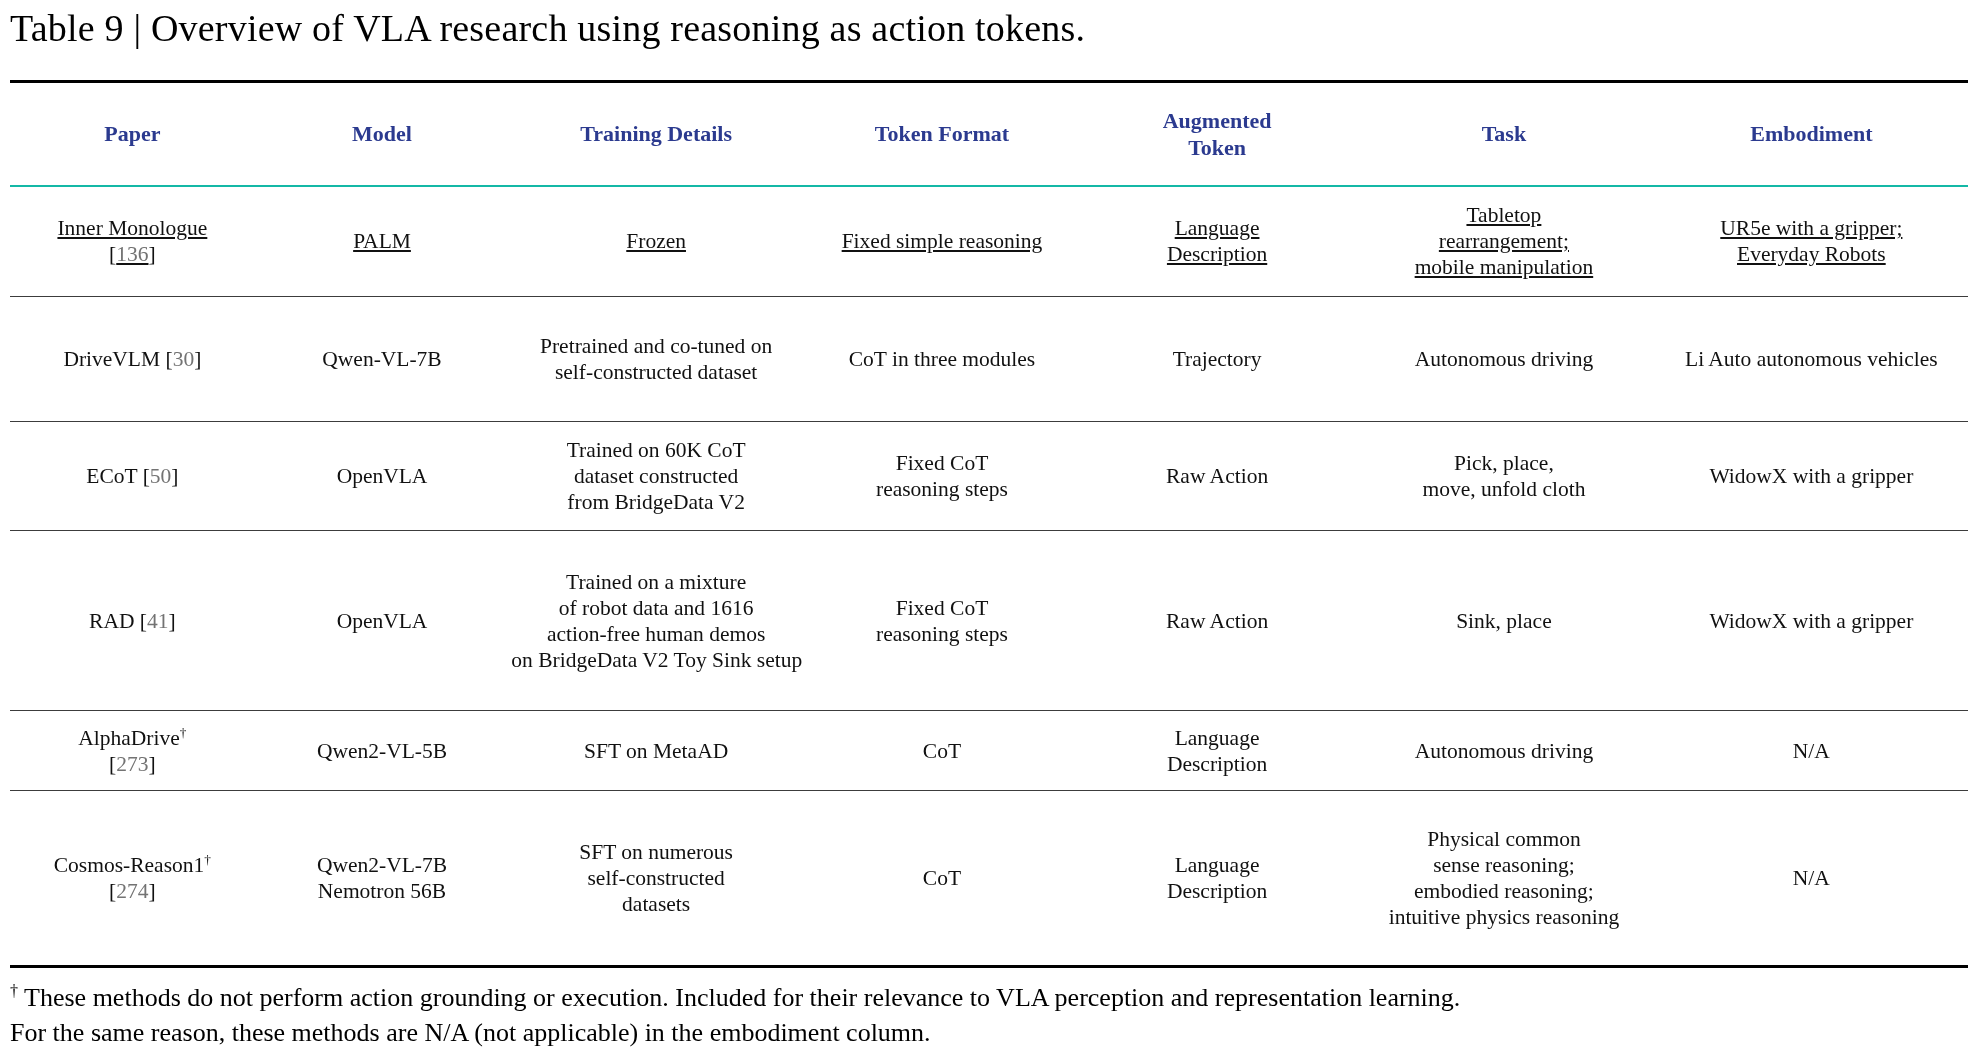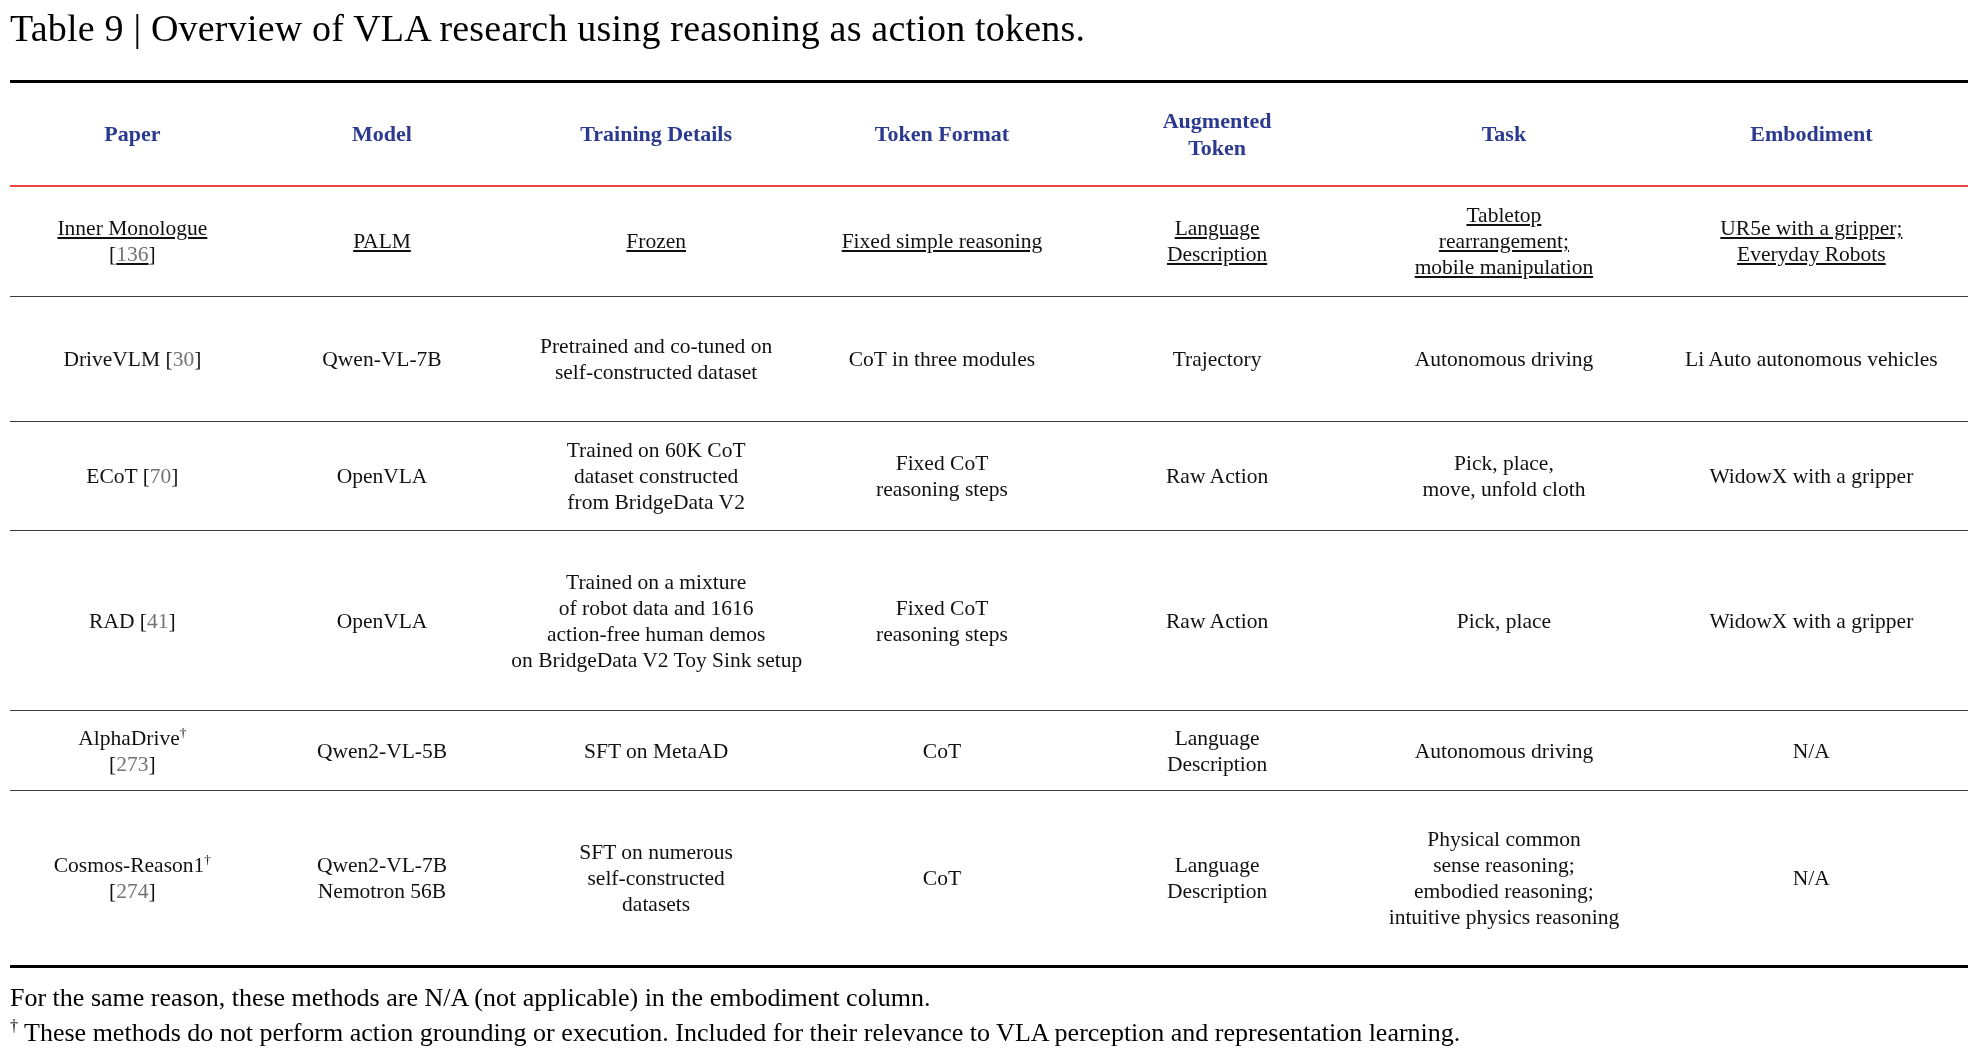--- a/index.html
+++ b/index.html
@@ -30,21 +30,21 @@
     border-bottom: 3px solid #000000;
   }
   col.c-paper            { width: 12.5%; }
   col.c-model            { width: 13.0%; }
   col.c-training-details { width: 15.0%; }
   col.c-token-format     { width: 14.2%; }
   col.c-augmented-token  { width: 13.9%; }
   col.c-task             { width: 15.4%; }
   col.c-embodiment       { width: 16.0%; }
 
-  thead tr { height: 104px; border-bottom: 2px solid #ef4444; }
+  thead tr { height: 104px; border-bottom: 2px solid #14b8a6; }
   th {
     font-size: 22px;
     font-weight: 700;
     color: #2b3a8f;
     text-align: center;
     vertical-align: middle;
     white-space: pre-line;
     line-height: 27px;
     padding: 2px 4px;
   }
@@ -136,21 +136,21 @@
           <td><span>DriveVLM</span> <span>[<a class="cite">30</a>]</span></td>
           <td class="multiline">Qwen-VL-7B</td>
           <td class="multiline">Pretrained and co-tuned on
 self-constructed dataset</td>
           <td class="multiline">CoT in three modules</td>
           <td class="multiline">Trajectory</td>
           <td class="multiline">Autonomous driving</td>
           <td class="multiline">Li Auto autonomous vehicles</td>
         </tr>
         <tr>
-          <td><span>ECoT</span> <span>[<a class="cite">70</a>]</span></td>
+          <td><span>ECoT</span> <span>[<a class="cite">50</a>]</span></td>
           <td class="multiline">OpenVLA</td>
           <td class="multiline">Trained on 60K CoT
 dataset constructed
 from BridgeData V2</td>
           <td class="multiline">Fixed CoT
 reasoning steps</td>
           <td class="multiline">Raw Action</td>
           <td class="multiline">Pick, place,
 move, unfold cloth</td>
           <td class="multiline">WidowX with a gripper</td>
@@ -158,21 +158,21 @@
         <tr>
           <td><span>RAD</span> <span>[<a class="cite">41</a>]</span></td>
           <td class="multiline">OpenVLA</td>
           <td class="multiline">Trained on a mixture
 of robot data and 1616
 action-free human demos
 on BridgeData V2 Toy Sink setup</td>
           <td class="multiline">Fixed CoT
 reasoning steps</td>
           <td class="multiline">Raw Action</td>
-          <td class="multiline">Pick, place</td>
+          <td class="multiline">Sink, place</td>
           <td class="multiline">WidowX with a gripper</td>
         </tr>
         <tr>
           <td><span>AlphaDrive</span><sup class="dagger">†</sup><br><span>[<a class="cite">273</a>]</span></td>
           <td class="multiline">Qwen2-VL-5B</td>
           <td class="multiline">SFT on MetaAD</td>
           <td class="multiline">CoT</td>
           <td class="multiline">Language
 Description</td>
           <td class="multiline">Autonomous driving</td>
@@ -191,17 +191,17 @@
           <td class="multiline">Physical common
 sense reasoning;
 embodied reasoning;
 intuitive physics reasoning</td>
           <td class="multiline">N/A</td>
         </tr>
       </tbody>
   </table>
 
   <div class="footnote">
+    <div class="fn-line"><sup class="fn-dagger">†</sup><span>These methods do not perform action grounding or execution. Included for their relevance to VLA perception and representation learning.</span></div>
     <div class="fn-line">For the same reason, these methods are N/A (not applicable) in the embodiment column.</div>
-    <div class="fn-line"><sup class="fn-dagger">†</sup><span>These methods do not perform action grounding or execution. Included for their relevance to VLA perception and representation learning.</span></div>
   </div>
 
 </div>
 
 </body></html>

